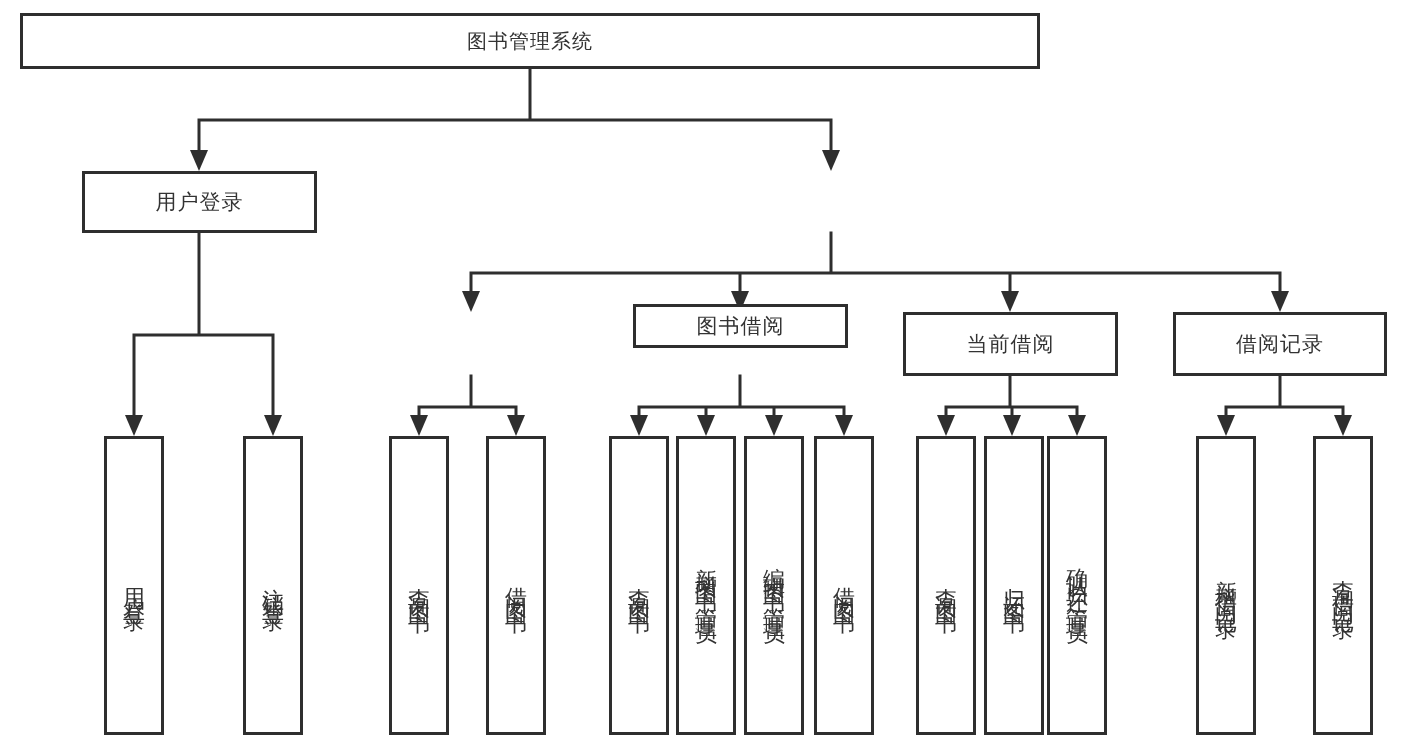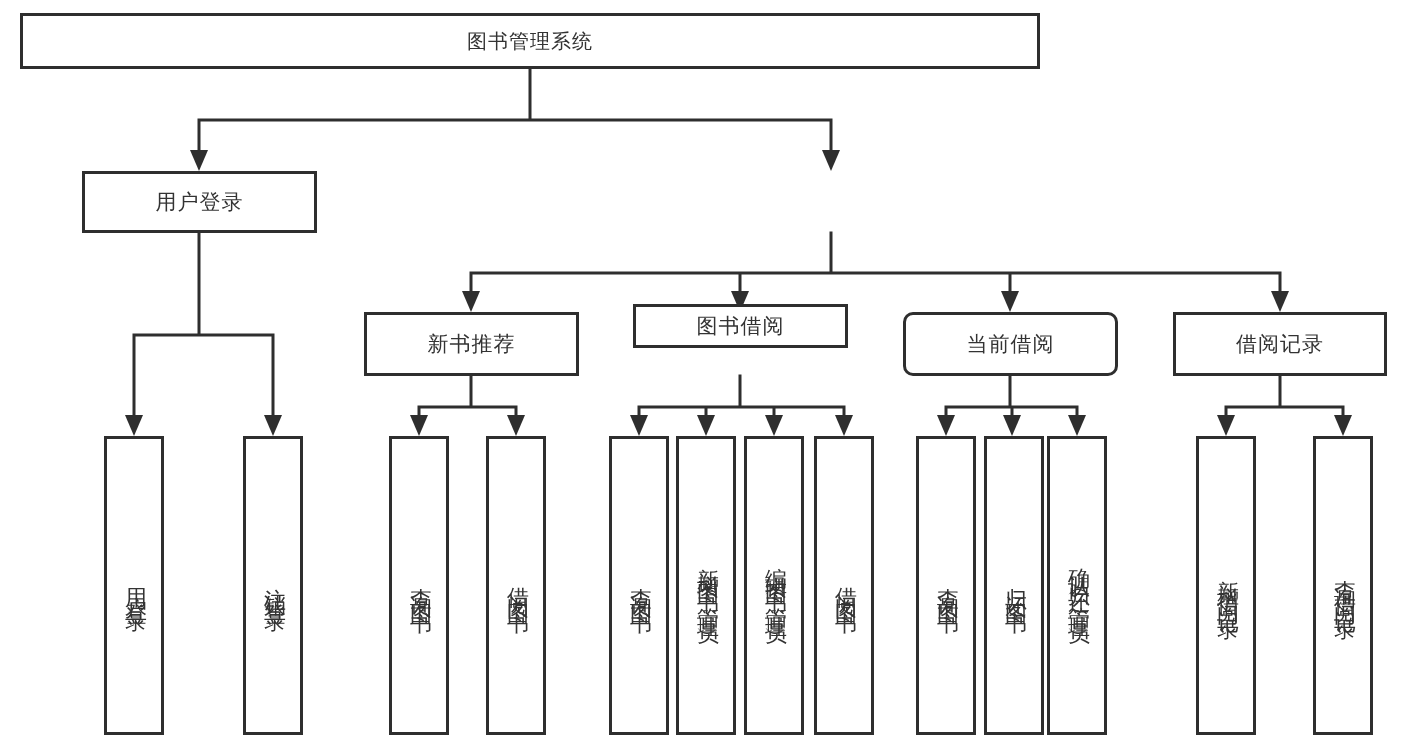--- a/index.html
+++ b/index.html
@@ -1,21 +1,21 @@
 <!DOCTYPE html>
 <html><head>
 <meta charset="utf-8">
 <style>
   html, body { margin: 0; padding: 0; background: #ffffff; }
   .stage {
     position: relative;
     width: 1405px;
     height: 747px;
     background: #ffffff;
-    font-family: Liberation Mono, monospace;
+    font-family: Liberation Sans, sans-serif;
     overflow: hidden;
   }
   .connectors {
     position: absolute;
     left: 0; top: 0;
     width: 1405px; height: 747px;
   }
   .node {
     position: absolute;
     box-sizing: border-box;
@@ -113,23 +113,22 @@
       <path class="line" d="M1280 376 V407 M1226 407 H1343 M1226 407 V420 M1343 407 V420"></path>
       <polygon class="arrow" points="1217,415 1235,415 1226,436"></polygon>
       <polygon class="arrow" points="1334,415 1352,415 1343,436"></polygon>
     </g>
   </svg>
 
   <div class="node root" style="left:20px; top:13px; width:1020px; height:56px;">图书管理系统</div>
 
   <div class="node" style="left:82px; top:171px; width:235px; height:62px;">用户登录</div>
 
-  <div class="node" style="left:364px; top:312px; width:215px; height:64px;">新书推荐</div>
   <div class="node" style="left:633px; top:304px; width:215px; height:44px;">图书借阅</div>
-  <div class="node" style="left:903px; top:312px; width:215px; height:64px;border-radius:10px;">当前借阅</div>
+  <div class="node" style="left:903px; top:312px; width:215px; height:64px;">当前借阅</div>
   <div class="node" style="left:1173px; top:312px; width:214px; height:64px;">借阅记录</div>
 
   <div class="vnode" style="left:104px; top:436px; width:60px; height:299px;">
     <span>用户登录</span>
   </div>
   <div class="vnode" style="left:243px; top:436px; width:60px; height:299px;">
     <span>注销登录</span>
   </div>
 
   <div class="vnode" style="left:389px; top:436px; width:60px; height:299px;">

